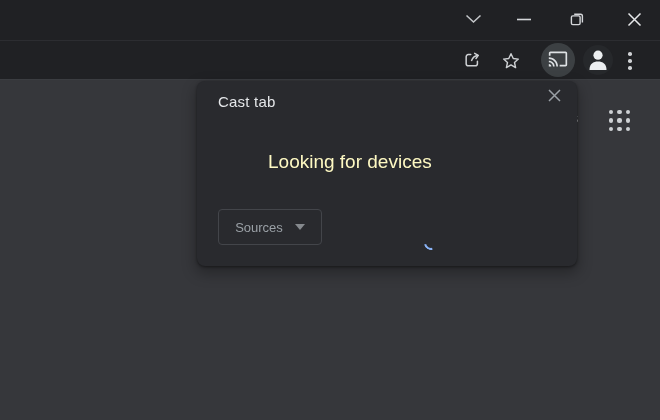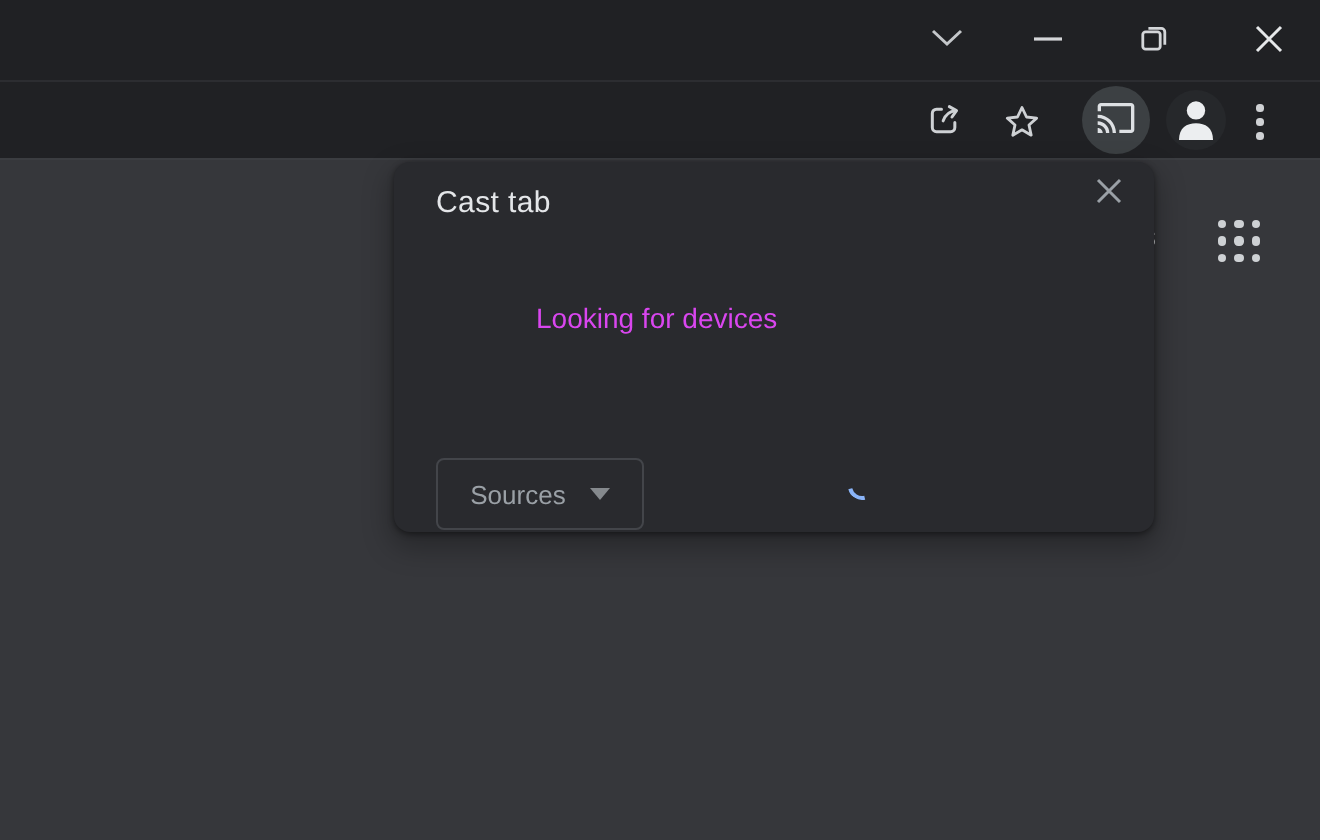--- a/index.html
+++ b/index.html
@@ -73,28 +73,27 @@
     background: transparent; border: none; display: flex;
     align-items: center; justify-content: center; cursor: default;
   }
   .spinner {
     position: absolute; left: 227px; top: 155px; width: 14px; height: 14px;
     border: 2.6px solid transparent; border-bottom-color: #8ab4f8;
     border-radius: 50%; transform: rotate(32deg); z-index: 6;
   }
   .status-text {
     position: absolute; left: 71px; top: 70px;
-    font-size: 14px; color: #d946ef;
+    font-size: 19px; color: #fef9c3;
   }
   .sources-btn {
     position: absolute; left: 21px; top: 128px; width: 104px; height: 36px;
     background: transparent; border: 1px solid #43454a; border-radius: 4px;
     display: flex; align-items: center; justify-content: center; gap: 12px;
     cursor: default;
-    margin-top: 20px;
   }
   .sources-label { font-size: 13px; color: #9aa0a6; font-family: "Liberation Sans", sans-serif; }
   .tri-down {
     width: 0; height: 0; display: block;
     border-left: 5.5px solid transparent; border-right: 5.5px solid transparent;
     border-top: 6px solid #85898d;
   }
 </style>
 </head>
 <body>

